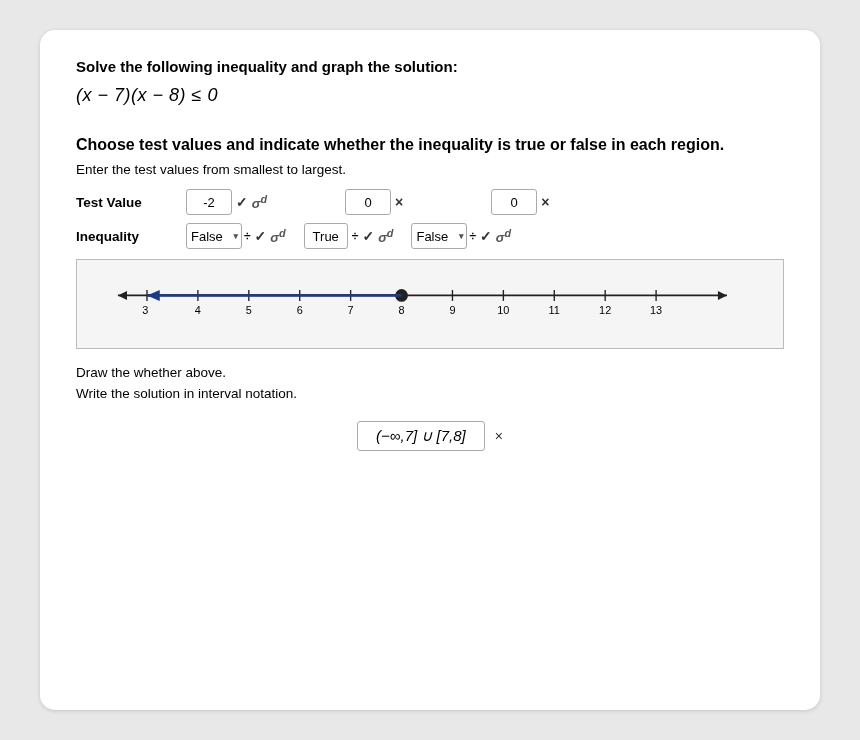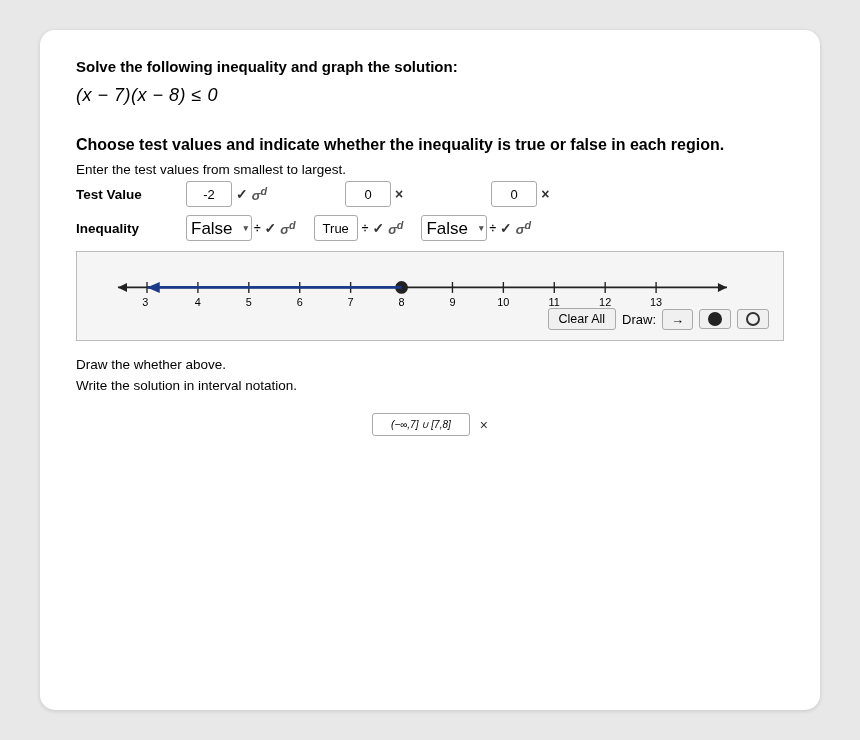--- a/index.html
+++ b/index.html
@@ -33,21 +33,21 @@
       margin: 10px 0 30px 0;
       letter-spacing: 0.5px;
     }
     .instruction {
       font-size: 16px;
       font-weight: bold;
       margin-bottom: 8px;
     }
     .sub-instruction {
       font-size: 13.5px;
-      margin-bottom: 4px;
+      margin-bottom: 12px;
     }
     .test-row {
       display: flex;
       align-items: center;
       margin-bottom: 8px;
       font-size: 13.5px;
       font-weight: bold;
     }
     .test-row .row-label {
       width: 110px;
@@ -87,21 +87,21 @@
       margin-left: 4px;
     }
     .select-wrapper {
       position: relative;
       display: inline-block;
     }
     .ineq-select {
       height: 26px;
       border: 1px solid #aaa;
       border-radius: 3px;
-      font-size: 17px;
+      font-size: 13px;
       background: #fff;
       padding: 0 4px;
       appearance: none;
       -webkit-appearance: none;
       cursor: pointer;
       padding-right: 18px;
     }
     .select-arrow {
       position: absolute;
       right: 4px;
@@ -192,21 +192,21 @@
       display: flex;
       align-items: center;
       justify-content: center;
       margin-top: 20px;
       gap: 10px;
     }
     .interval-box {
       border: 1px solid #aaa;
       border-radius: 3px;
       padding: 5px 18px;
-      font-size: 10px;
+      font-size: 15px;
       background: #fff;
       font-style: italic;
     }
     .interval-x-btn {
       font-size: 14px;
       cursor: pointer;
       color: #333;
       background: none;
       border: none;
     }
@@ -326,33 +326,20 @@
       <text x="546" y="48" font-size="12" text-anchor="middle" font-family="Arial">12</text>
 
       <line x1="602" y1="22" x2="602" y2="34" stroke="#222" stroke-width="1.5"></line>
       <text x="602" y="48" font-size="12" text-anchor="middle" font-family="Arial">13</text>
 
       <line x1="42" y1="28" x2="322" y2="28" stroke="#1a3a8a" stroke-width="3"></line>
       <polygon points="42,28 56,22 56,34" fill="#1a3a8a"></polygon>
     </svg>
 
     
-    <div class="clear-draw-row">
-      <button class="clear-all-btn">Clear All</button>
-      <span class="draw-label">Draw:</span>
-      <button class="draw-tool-btn">
-        <span>→</span>
-      </button>
-      <button class="draw-tool-btn">
-        <span class="draw-tool-circle"></span>
-      </button>
-      <button class="draw-tool-btn">
-        <span class="draw-tool-empty-circle"></span>
-      </button>
-    </div>
   </div>
 
   <div class="draw-section">
     <p>Draw the whether above.</p>
     <p>Write the solution in interval notation.</p>
   </div>
 
   <div class="interval-row">
     <div class="interval-box">
       <span>(−∞,7] ∪ [7,8]</span>

